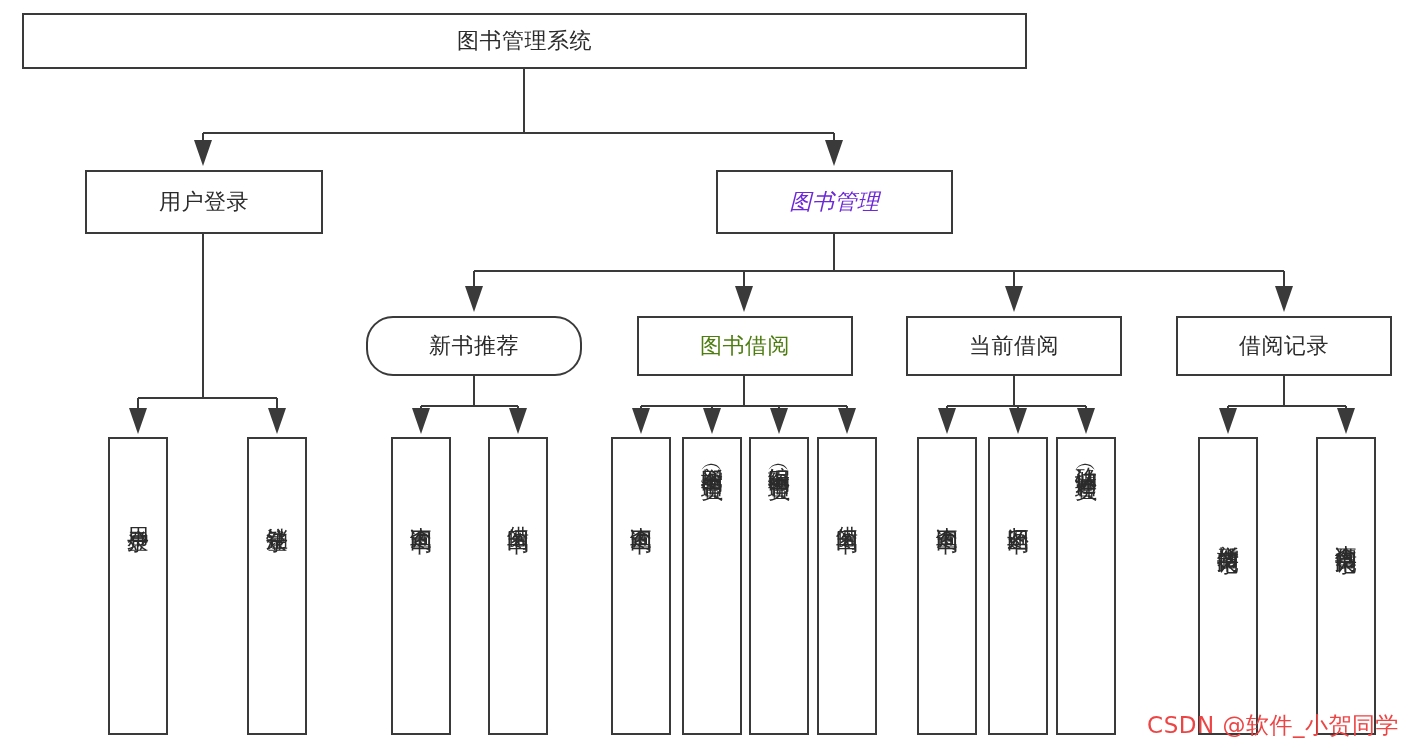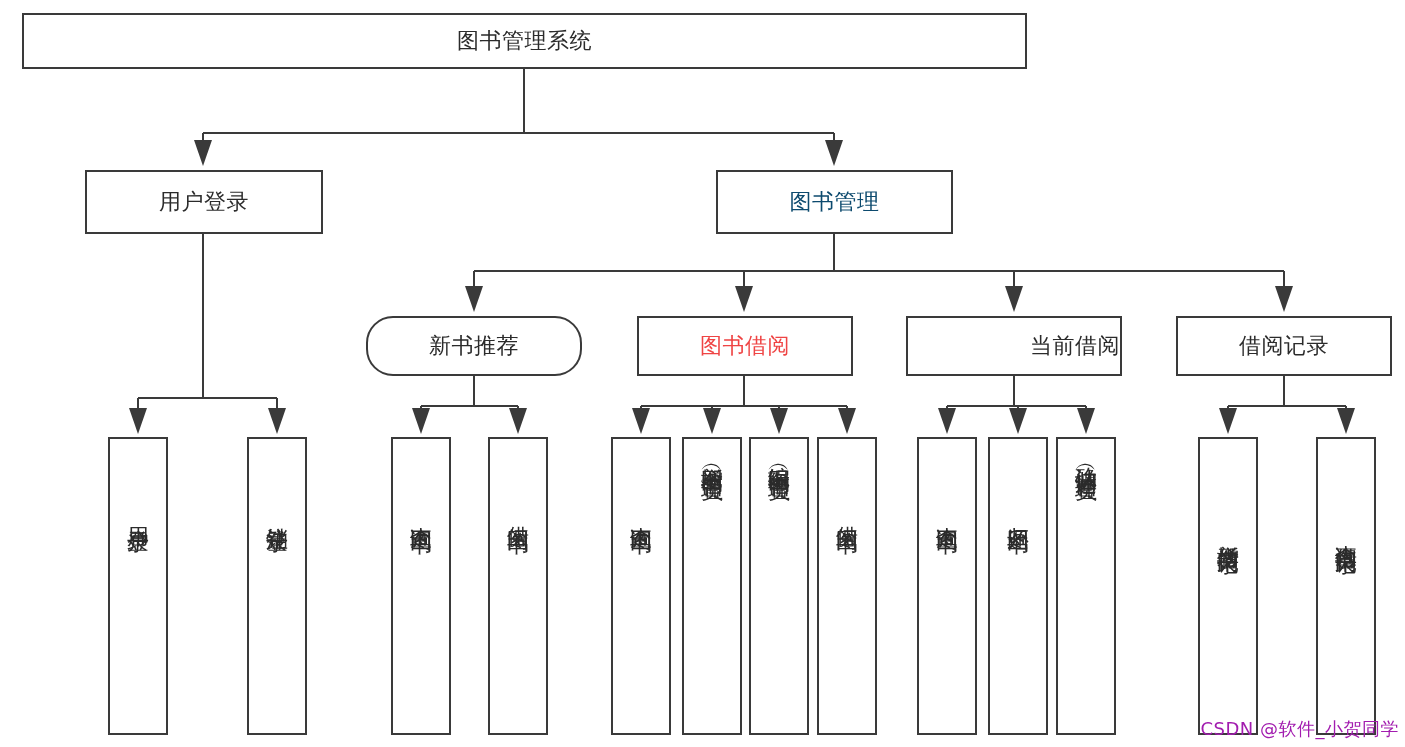--- a/index.html
+++ b/index.html
@@ -63,22 +63,22 @@
   .node-box.leaf.mid .node-label-v {
     padding-top: 60px;
   }
   .node-box.leaf.low .node-label-v {
     padding-top: 78px;
   }
   #watermark {
     position: absolute;
     right: 10px;
     bottom: 6px;
-    font-size: 18px;
-    color: #a21caf;
+    font-size: 23px;
+    color: #ef4444;
     white-space: nowrap;
     letter-spacing: 0.5px;
   }
 </style>
 </head>
 <body>
 
 <div id="diagram-root">
   <svg id="tree-svg" viewBox="0 0 1405 747" preserveAspectRatio="none" aria-hidden="true">
       <line x1="520" y1="69" x2="520" y2="133" stroke="#3a3a3a" stroke-width="2.4" shape-rendering="crispEdges"></line>
@@ -135,29 +135,29 @@
       <path d="M1333,408 L1351,408 L1342,434 Z" fill="#3a3a3a"></path>
     </svg>
   <div id="boxes-layer">
       <div class="node-box" style="left: 18px; top: 13px; width: 1005px; height: 56px; border-color: rgb(58, 58, 58); background: rgb(255, 255, 255);">
         <span class="node-label-h" style="color: rgb(43, 43, 43);">图书管理系统</span>
       </div>
       <div class="node-box" style="left: 81px; top: 170px; width: 238px; height: 64px; border-color: rgb(58, 58, 58); background: rgb(255, 255, 255);">
         <span class="node-label-h" style="color: rgb(43, 43, 43);">用户登录</span>
       </div>
       <div class="node-box" style="left: 712px; top: 170px; width: 237px; height: 64px; border-color: rgb(58, 58, 58); background: rgb(255, 255, 255);">
-        <span class="node-label-h" style="color: #0c4a6e;">图书管理</span>
+        <span class="node-label-h" style="color: #6d28d9; font-style: italic;">图书管理</span>
       </div>
       <div class="node-box" style="left: 362px; top: 316px; width: 216px; height: 60px; border-color: rgb(58, 58, 58); background: rgb(255, 255, 255); border-radius: 27px;">
         <span class="node-label-h" style="color: rgb(43, 43, 43);">新书推荐</span>
       </div>
       <div class="node-box" style="left: 633px; top: 316px; width: 216px; height: 60px; border-color: rgb(58, 58, 58); background: rgb(255, 255, 255);">
-        <span class="node-label-h" style="color: #ef4444;">图书借阅</span>
-      </div>
-      <div class="node-box" style="left: 902px; top: 316px; width: 216px; height: 60px; border-color: rgb(58, 58, 58); background: rgb(255, 255, 255); justify-content: flex-end;">
+        <span class="node-label-h" style="color: #4d7c0f;">图书借阅</span>
+      </div>
+      <div class="node-box" style="left: 902px; top: 316px; width: 216px; height: 60px; border-color: rgb(58, 58, 58); background: rgb(255, 255, 255);">
         <span class="node-label-h" style="color: rgb(43, 43, 43);">当前借阅</span>
       </div>
       <div class="node-box" style="left: 1172px; top: 316px; width: 216px; height: 60px; border-color: rgb(58, 58, 58); background: rgb(255, 255, 255); text-align: right;">
         <span class="node-label-h" style="color: rgb(43, 43, 43);">借阅记录</span>
       </div>
       <div class="node-box leaf mid" style="left: 104px; top: 437px; width: 60px; height: 298px; border-color: rgb(58, 58, 58); background: rgb(255, 255, 255);">
         <span class="node-label-v" style="color: rgb(43, 43, 43);">用户登录</span>
       </div>
       <div class="node-box leaf mid" style="left: 243px; top: 437px; width: 60px; height: 298px; border-color: rgb(58, 58, 58); background: rgb(255, 255, 255);">
         <span class="node-label-v" style="color: rgb(43, 43, 43);">注销登录</span>

